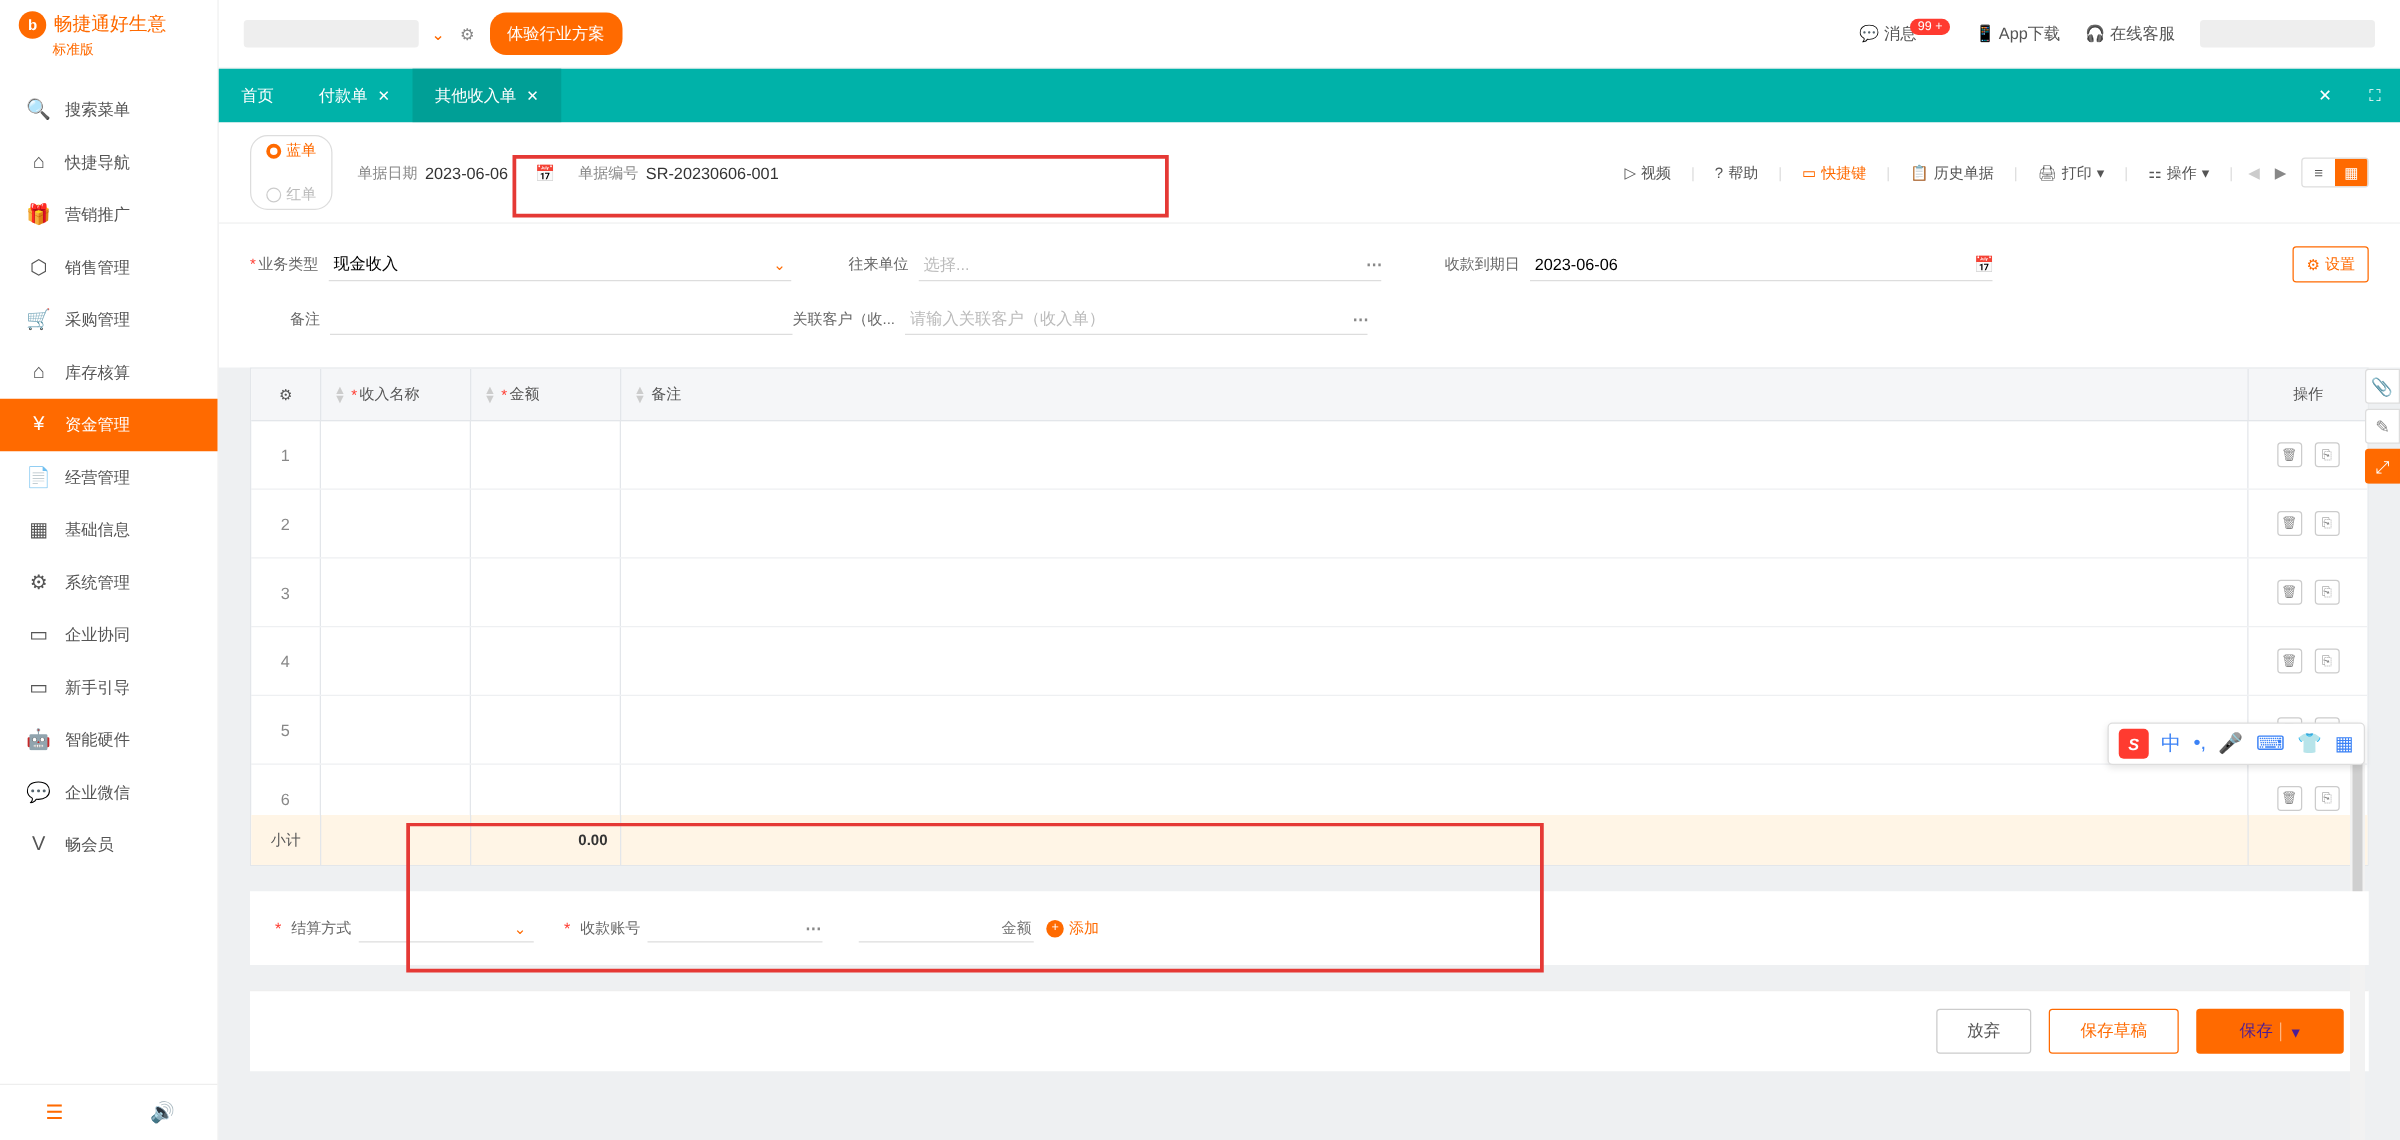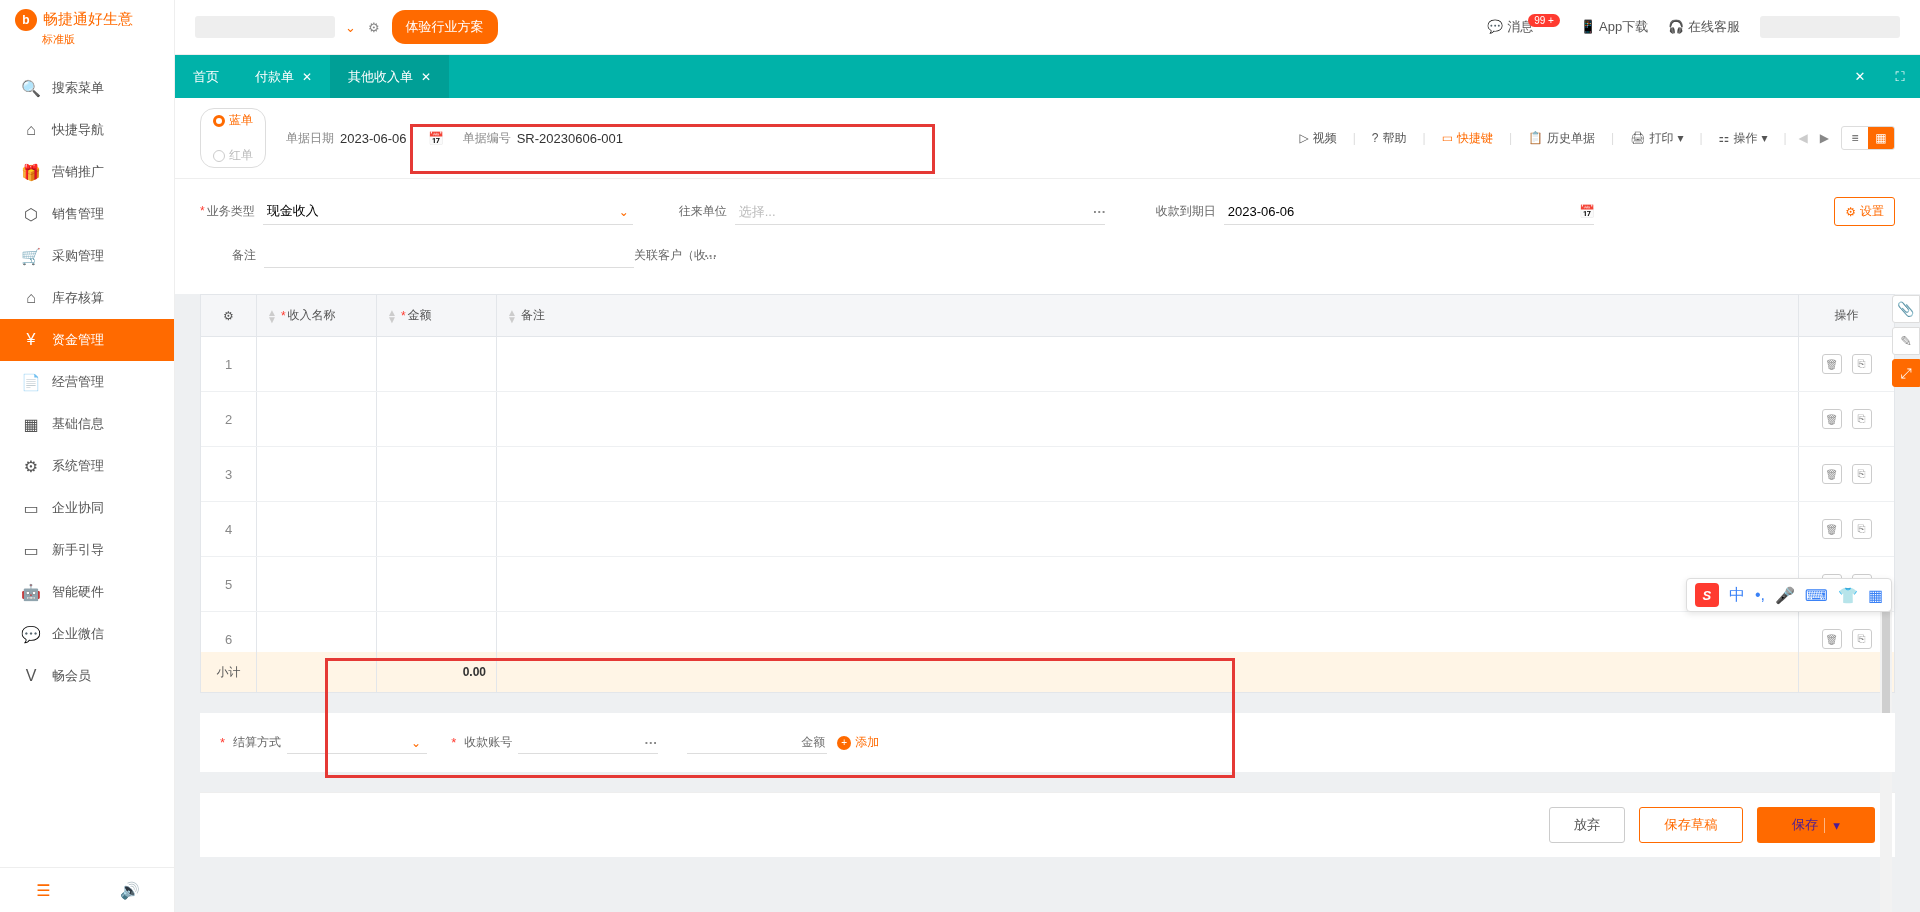--- a/index.html
+++ b/index.html
@@ -271,20 +271,21 @@
             <button class="btn-outline">⚙ <span>设置</span></button>
           </div>
         </div>
         <div class="form-row">
           <div class="form-item wide">
             <span class="fl" style="margin-left:32px">备注</span>
             <input style="">
           </div>
           <div class="form-item" style="margin-left:-50px">
             <span class="fl">关联客户（收...</span>
+            <input placeholder="请输入关联客户（收入单）" style="">
             <span class="dots">⋯</span>
           </div>
         </div>
         <div class="hilite hilite-box1"></div>
       </div>
 
       <div class="table-wrap">
         <div class="thead">
           <div class="th cfg">⚙</div>
           <div class="th name">

